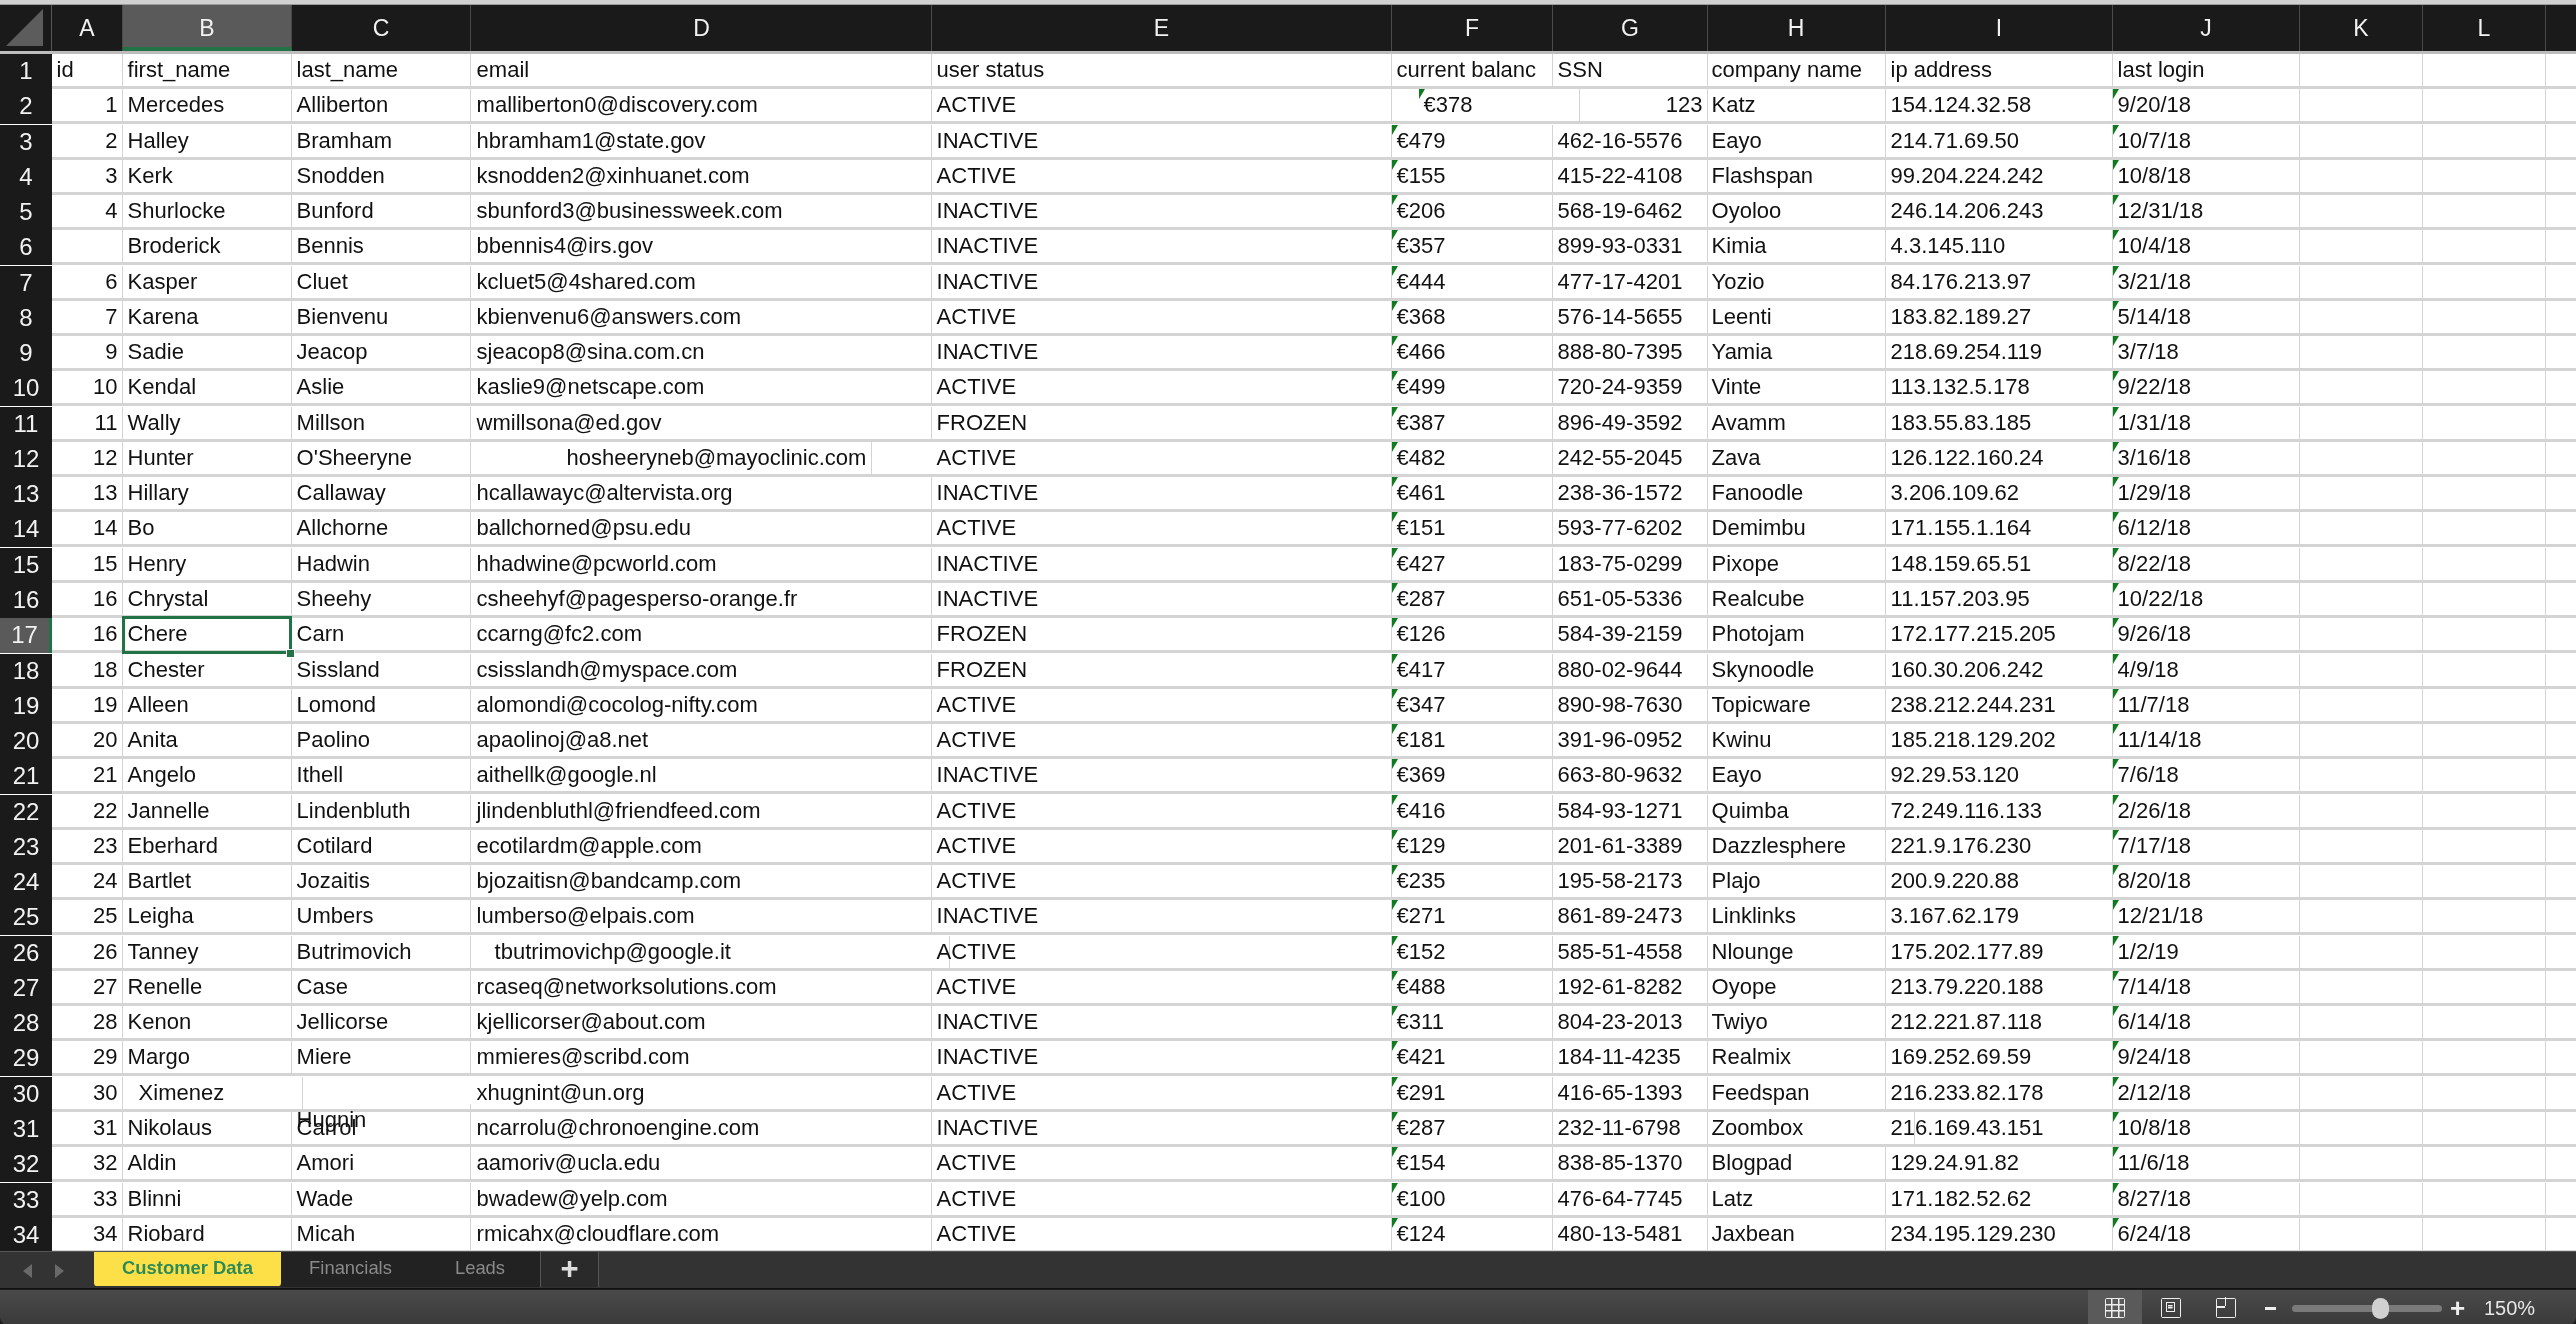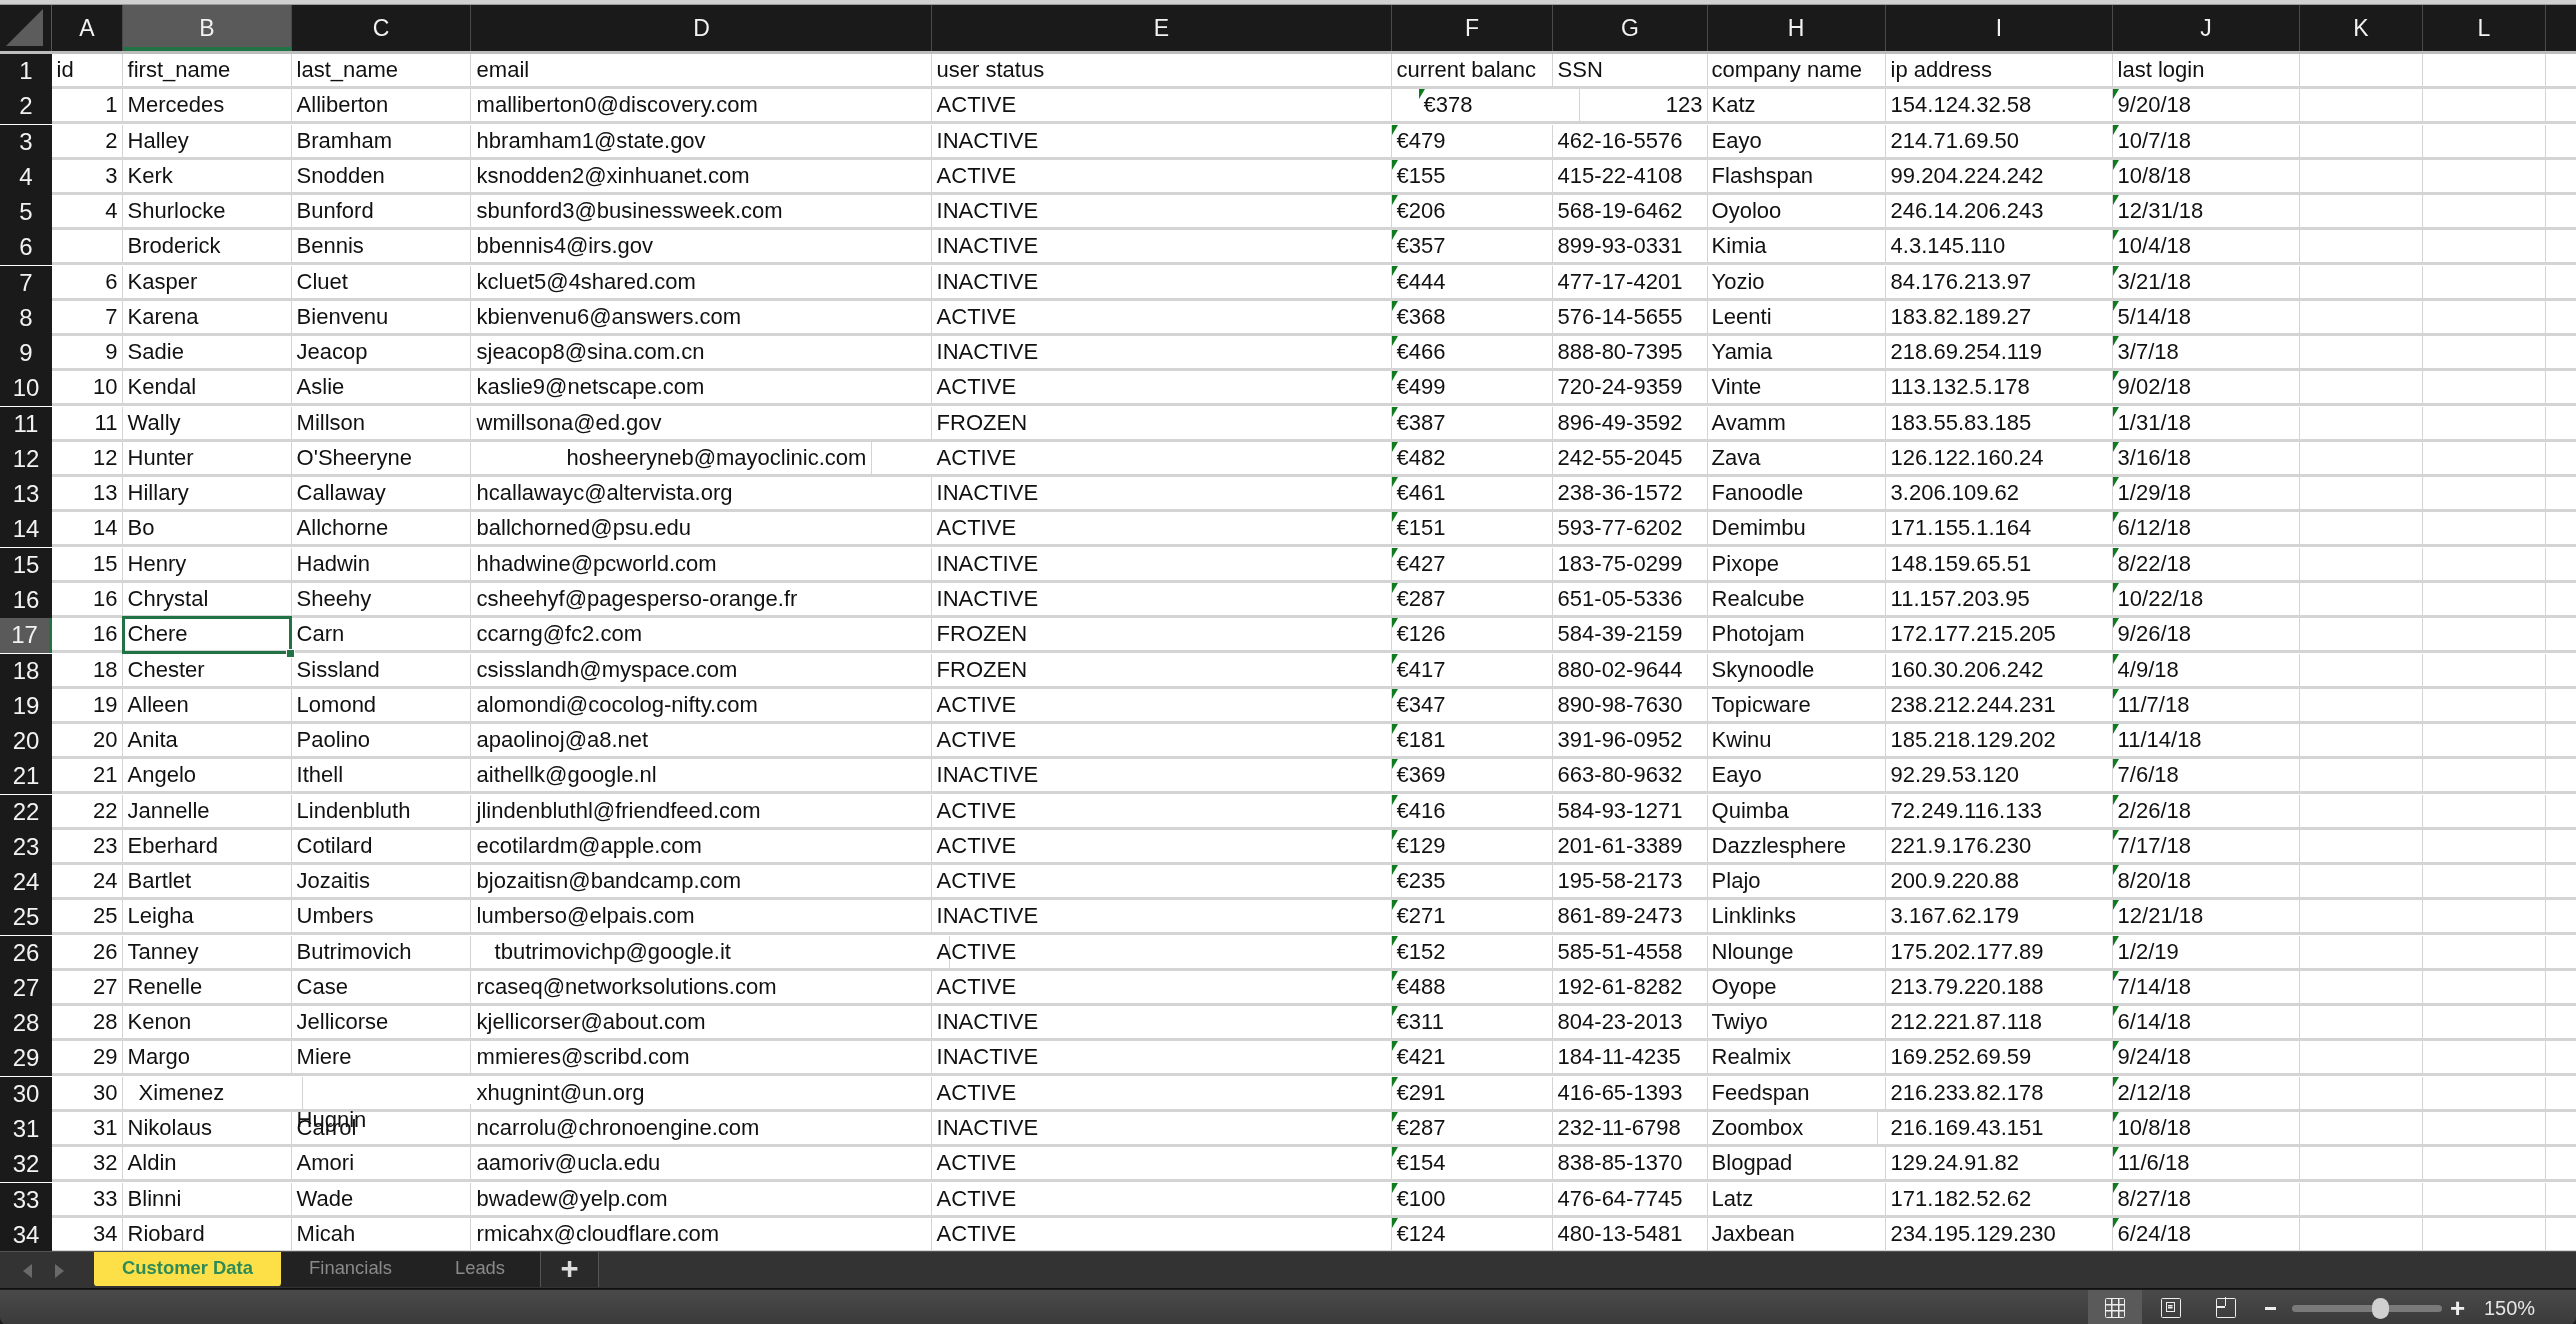--- a/index.html
+++ b/index.html
@@ -212,21 +212,21 @@
         <div class="row-h">10</div>
         <div class="cell num" style="left: 52px; width: 71px;">10</div>
         <div class="cell" style="left: 123px; width: 169px;">Kendal</div>
         <div class="cell" style="left: 292px; width: 179px;">Aslie</div>
         <div class="cell" style="left: 472px; width: 460px;">kaslie9@netscape.com</div>
         <div class="cell" style="left: 932px; width: 460px;">ACTIVE</div>
         <div class="cell flag" style="left: 1392px; width: 161px;">€499</div>
         <div class="cell" style="left: 1553px; width: 155px;">720-24-9359</div>
         <div class="cell" style="left: 1707px; width: 179px;">Vinte</div>
         <div class="cell" style="left: 1886px; width: 227px;">113.132.5.178</div>
-        <div class="cell flag" style="left: 2113px; width: 187px;">9/02/18</div>
+        <div class="cell flag" style="left: 2113px; width: 187px;">9/22/18</div>
         <div class="cell" style="left: 2300px; width: 123px;"></div>
         <div class="cell" style="left: 2423px; width: 123px;"></div>
       </div>
       <div class="row" style="top: 353px;">
         <div class="row-h">11</div>
         <div class="cell num" style="left: 52px; width: 71px;">11</div>
         <div class="cell" style="left: 123px; width: 169px;">Wally</div>
         <div class="cell" style="left: 292px; width: 179px;">Millson</div>
         <div class="cell" style="left: 472px; width: 460px;">wmillsona@ed.gov</div>
         <div class="cell" style="left: 932px; width: 460px;">FROZEN</div>
@@ -525,21 +525,21 @@
       </div>
       <div class="row" style="top: 1058px;">
         <div class="row-h">31</div>
         <div class="cell num" style="left: 52px; width: 71px;">31</div>
         <div class="cell" style="left: 123px; width: 169px;">Nikolaus</div>
         <div class="cell" style="left: 292px; width: 179px;">Carrol</div>
         <div class="cell" style="left: 472px; width: 460px;">ncarrolu@chronoengine.com</div>
         <div class="cell" style="left: 932px; width: 460px;">INACTIVE</div>
         <div class="cell flag" style="left: 1392px; width: 161px;">€287</div>
         <div class="cell" style="left: 1553px; width: 155px;">232-11-6798</div>
-        <div class="cell" style="left: 1707px; width: 171px;">Zoombox</div>
+        <div class="cell" style="left: 1707px; width: 208px;">Zoombox</div>
         <div class="cell" style="left: 1886px; width: 227px;">216.169.43.151</div>
         <div class="cell flag" style="left: 2113px; width: 187px;">10/8/18</div>
         <div class="cell" style="left: 2300px; width: 123px;"></div>
         <div class="cell" style="left: 2423px; width: 123px;"></div>
       </div>
       <div class="row" style="top: 1093px;">
         <div class="row-h">32</div>
         <div class="cell num" style="left: 52px; width: 71px;">32</div>
         <div class="cell" style="left: 123px; width: 169px;">Aldin</div>
         <div class="cell" style="left: 292px; width: 179px;">Amori</div>

